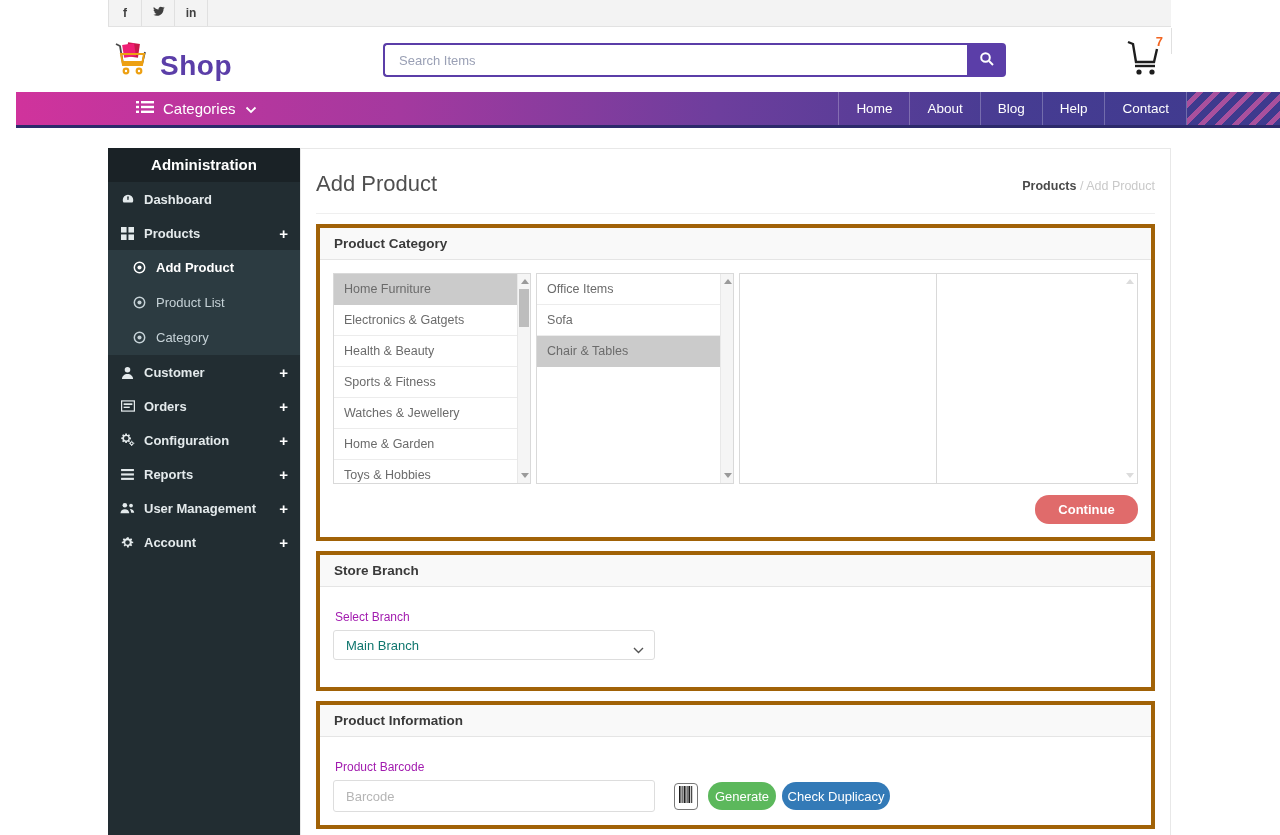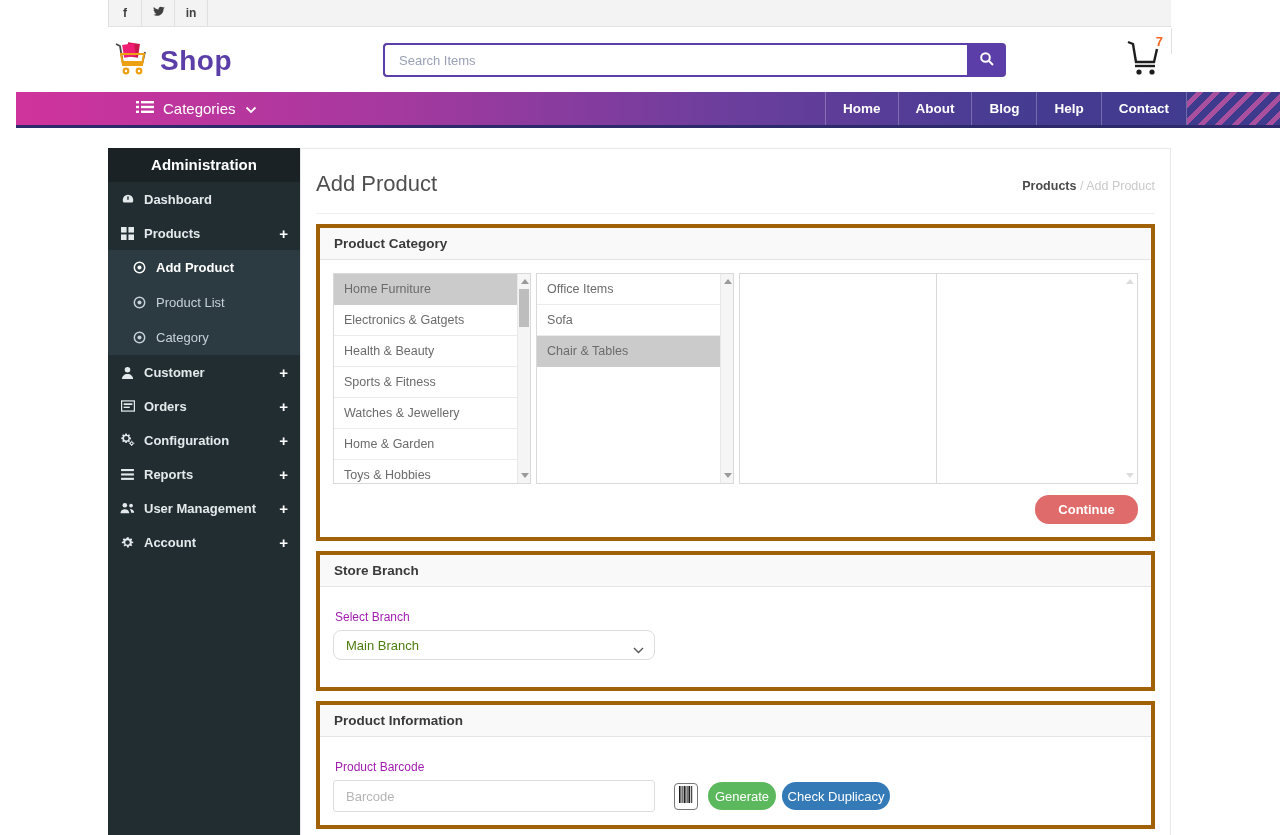--- a/index.html
+++ b/index.html
@@ -12,41 +12,41 @@
             background:#f3f3f3; border-bottom:1px solid #e2e2e2; display:flex; }
   .social-cell { width:34px; height:100%; border-left:1px solid #e0e0e0; border-right:1px solid #e0e0e0;
                  margin-right:-1px; display:flex; align-items:center; justify-content:center;
                  color:#3f3f3f; font-weight:bold; font-size:12px; cursor:pointer; }
   .topbar-right { margin-left:auto; display:flex; height:100%; }
   .top-menu { height:100%; padding:0 18px; border-left:1px solid #e0e0e0; border-right:1px solid #e0e0e0;
               margin-right:-1px; display:flex; align-items:center; gap:6px; font-size:12px; color:#6e6e6e; cursor:pointer;margin-top:28px; }
 
   
   .header { position:absolute; left:108px; top:28px; width:1063px; height:64px; background:#fff; }
-  .brand { position:absolute; left:4px; top:12px; display:flex; align-items:center; gap:8px; }
+  .brand { position:absolute; left:4px; top:12px; display:flex; align-items:flex-end; gap:8px; }
   .brand-text { font-size:28px; font-weight:bold; color:#5b3ea8; letter-spacing:0.5px; }
   .searchwrap { position:absolute; left:275px; top:15px; display:flex; }
   .search-input { width:584px; height:34px; border:2px solid #5b3ea8; border-right:none;
                   border-radius:4px 0 0 4px; padding:0 14px; font-size:13px; color:#737373; outline:none;
                   font-family:"Liberation Sans", sans-serif; }
   .search-input::placeholder { color:#9aa0b5; }
   .search-btn { width:39px; height:34px; background:#5b3ea8; border:none; border-radius:0 4px 4px 0;
                 display:flex; align-items:center; justify-content:center; cursor:pointer; }
   .cartwrap { position:absolute; right:6px; top:8px; width:42px; height:44px; cursor:pointer; }
   .cart-badge { position:absolute; right:2px; top:-2px; color:#f26522; font-weight:bold; font-size:13px; }
 
   
   .navbar { position:absolute; left:16px; top:92px; width:1280px; height:36px;
             background:linear-gradient(90deg,#d0339c 0%,#a4399f 30%,#6d3e9d 55%,#463c92 78%,#3e3a8e 100%);
             border-bottom:3px solid #2c2a6b; }
   .categories { position:absolute; left:120px; top:0; height:33px; display:flex; align-items:center; gap:9px;
                 color:#fff; font-size:15px; cursor:pointer; }
   .nav-links { position:absolute; right:109px; top:0; height:33px; display:flex; }
   .nav-link { height:33px; display:flex; align-items:center; padding:0 17px; color:#fff; font-size:13.5px;
-              border-left:1px solid rgba(255,255,255,0.25); cursor:pointer;font-weight:bold; }
+              border-left:1px solid rgba(255,255,255,0.25); cursor:pointer; }
   .nav-link:last-child { border-right:1px solid rgba(255,255,255,0.25); }
   .nav-stripes { position:absolute; right:0; top:0; width:109px; height:33px;
                  background:repeating-linear-gradient(135deg,#3e3a8e 0 7px,#a8509d 7px 12px); }
 
   
   .sidebar { position:absolute; left:108px; top:148px; width:192px; height:687px; background:#222d32; }
   .sidebar-title { height:34px; line-height:34px; text-align:center; background:#1a2226;
                    color:#fff; font-weight:bold; font-size:15px; }
   .side-item { height:34px; display:flex; align-items:center; padding:0 12px; gap:9px;
                color:#e4eaec; font-size:13px; font-weight:bold; cursor:pointer; }
@@ -88,22 +88,22 @@
   .varrow.down { bottom:5px; border-top:5px solid #9a9a9a; }
   .varrow.faint { opacity:0.35; }
   .vthumb { position:absolute; left:1px; top:15px; width:10px; height:38px; background:#bdbdbd; }
   .continue-row { text-align:right; margin-top:11px; }
   .btn { border:none; border-radius:14px; color:#fff; font-size:13px; font-weight:bold;
          cursor:pointer; font-family:"Liberation Sans", sans-serif; }
   .btn-continue { background:#e06b6b; width:103px; height:29px; }
 
   
   .field-label { font-size:12px; color:#a21caf; margin:10px 0 6px 2px; }
-  .select-box { position:relative; width:322px; height:30px; border:1px solid #ddd; border-radius:8px;
-                display:flex; align-items:center; padding:0 12px; font-size:13px; color:#4d7c0f;
+  .select-box { position:relative; width:322px; height:30px; border:1px solid #ddd; border-radius:3px;
+                display:flex; align-items:center; padding:0 12px; font-size:13px; color:#0f766e;
                 cursor:pointer; background:#fff; margin-bottom:14px; }
   .select-box .chev { position:absolute; right:10px; top:11px; }
   .text-input { height:32px; border:1px solid #ddd; border-radius:3px; padding:0 12px; font-size:13px;
                 color:#555; outline:none; font-family:"Liberation Sans", sans-serif; background:#fff; }
   .text-input::placeholder { color:#b5b5b5; }
   .barcode-row { display:flex; align-items:center; }
   .barcode-input { width:322px; }
   .barcode-btn { margin-left:19px; width:24px; height:27px; background:#fff; border:1px solid #777;
                  border-radius:4px; display:flex; align-items:center; justify-content:center; cursor:pointer; }
   .btn-generate { background:#5cb85c; width:68px; height:28px; margin-left:10px; font-weight:normal; }

